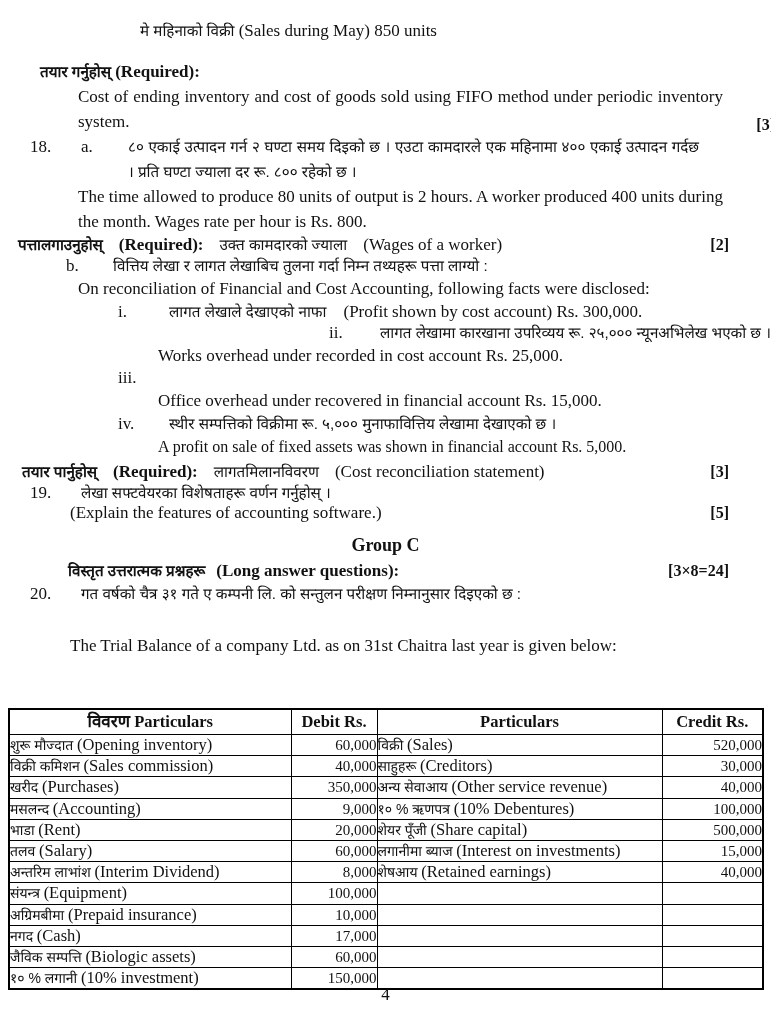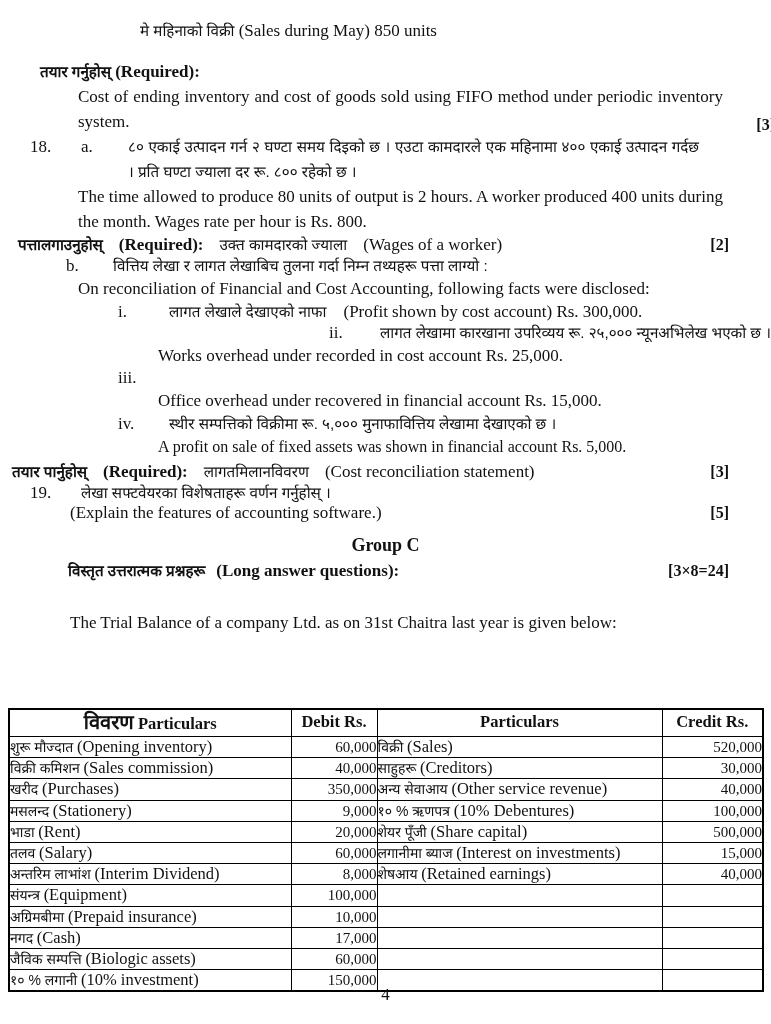--- a/index.html
+++ b/index.html
@@ -126,21 +126,21 @@
     text-align: center;
     font-weight: bold;
     font-family: "Liberation Serif", "DejaVu Serif", serif;
     font-size: 16.5px;
     height: 24px;
     line-height: 24px;
     padding: 0 4px;
   }
   th .nep-h {
     font-family: "Liberation Sans", "DejaVu Sans", sans-serif;
-    font-size: 20px;
+    font-size: 17px;
     font-weight: bold;
   }
   td.amt {
     text-align: right;
     font-family: "Liberation Serif", "DejaVu Serif", serif;
     font-size: 16.5px;
     white-space: nowrap;
   }
   td.part {
     text-align: left;
@@ -235,21 +235,21 @@
     <div class="line ind-romtx eng">Office overhead under recovered in financial account Rs. 15,000.</div>
 
     <div class="row" style="margin-left:118px;">
       <span class="romcol">iv.</span>
       <span class="nep">स्थीर सम्पत्तिको विक्रीमा रू. ५,००० मुनाफावित्तिय लेखामा देखाएको छ ।</span>
     </div>
     <div class="line ind-romtx eng" style="font-size:16px;">A profit on sale of fixed assets was shown in financial account Rs. 5,000.</div>
 
   </div>
 
-  <div class="row" style="margin-left:12px; margin-top:2px;">
+  <div class="row" style="margin-left:22px; margin-top:2px;">
     <span class="nep b">तयार पार्नुहोस्</span>
     <span class="eng b" style="margin-left:5px;">(Required):</span>
     <span class="nep" style="margin-left:5px;">लागतमिलानविवरण</span>
     <span class="eng" style="margin-left:5px;">(Cost reconciliation statement)</span>
     <span class="spacer"></span>
     <span class="mark" style="margin-right:42px;">[3]</span>
   </div>
 
   <div class="row" style="margin-left:30px;">
     <span class="numcol">19.</span>
@@ -263,20 +263,24 @@
 
   <div class="group-c">Group C</div>
 
   <div class="row" style="margin-left:68px; margin-top:4px;">
     <span class="nep b">विस्तृत उत्तरात्मक प्रश्नहरू</span>
     <span class="eng b">(Long answer questions):</span>
     <span class="spacer"></span>
     <span class="mark" style="margin-right:42px;">[3×8=24]</span>
   </div>
 
+  <div class="row" style="margin-left:30px; margin-top:2px;">
+    <span class="numcol">20.</span>
+    <span class="nep">गत वर्षको चैत्र ३१ गते ए कम्पनी लि. को सन्तुलन परीक्षण निम्नानुसार दिइएको छ :</span>
+  </div>
   <div class="line ind-body eng" style="margin-left:70px;margin-top:29px;">The Trial Balance of a company Ltd. as on 31st Chaitra last year is given below:</div>
 
   <div class="tbl-wrap">
     <table class="trial">
       <colgroup>
         <col class="c1">
           <col class="c2">
           <col class="c3">
           <col class="c4">
       </colgroup>
@@ -328,21 +332,21 @@
           <td class="part">
             <span class="np">अन्य सेवाआय</span>
             <span class="en">(Other service revenue)</span>
           </td>
           <td class="amt">40,000</td>
         </tr>
 
         <tr>
           <td class="part">
             <span class="np">मसलन्द</span>
-            <span class="en">(Stationery)</span>
+            <span class="en">(Accounting)</span>
           </td>
           <td class="amt">9,000</td>
           <td class="part">
             <span class="np">१० % ऋणपत्र</span>
             <span class="en">(10% Debentures)</span>
           </td>
           <td class="amt">100,000</td>
         </tr>
 
         <tr>

